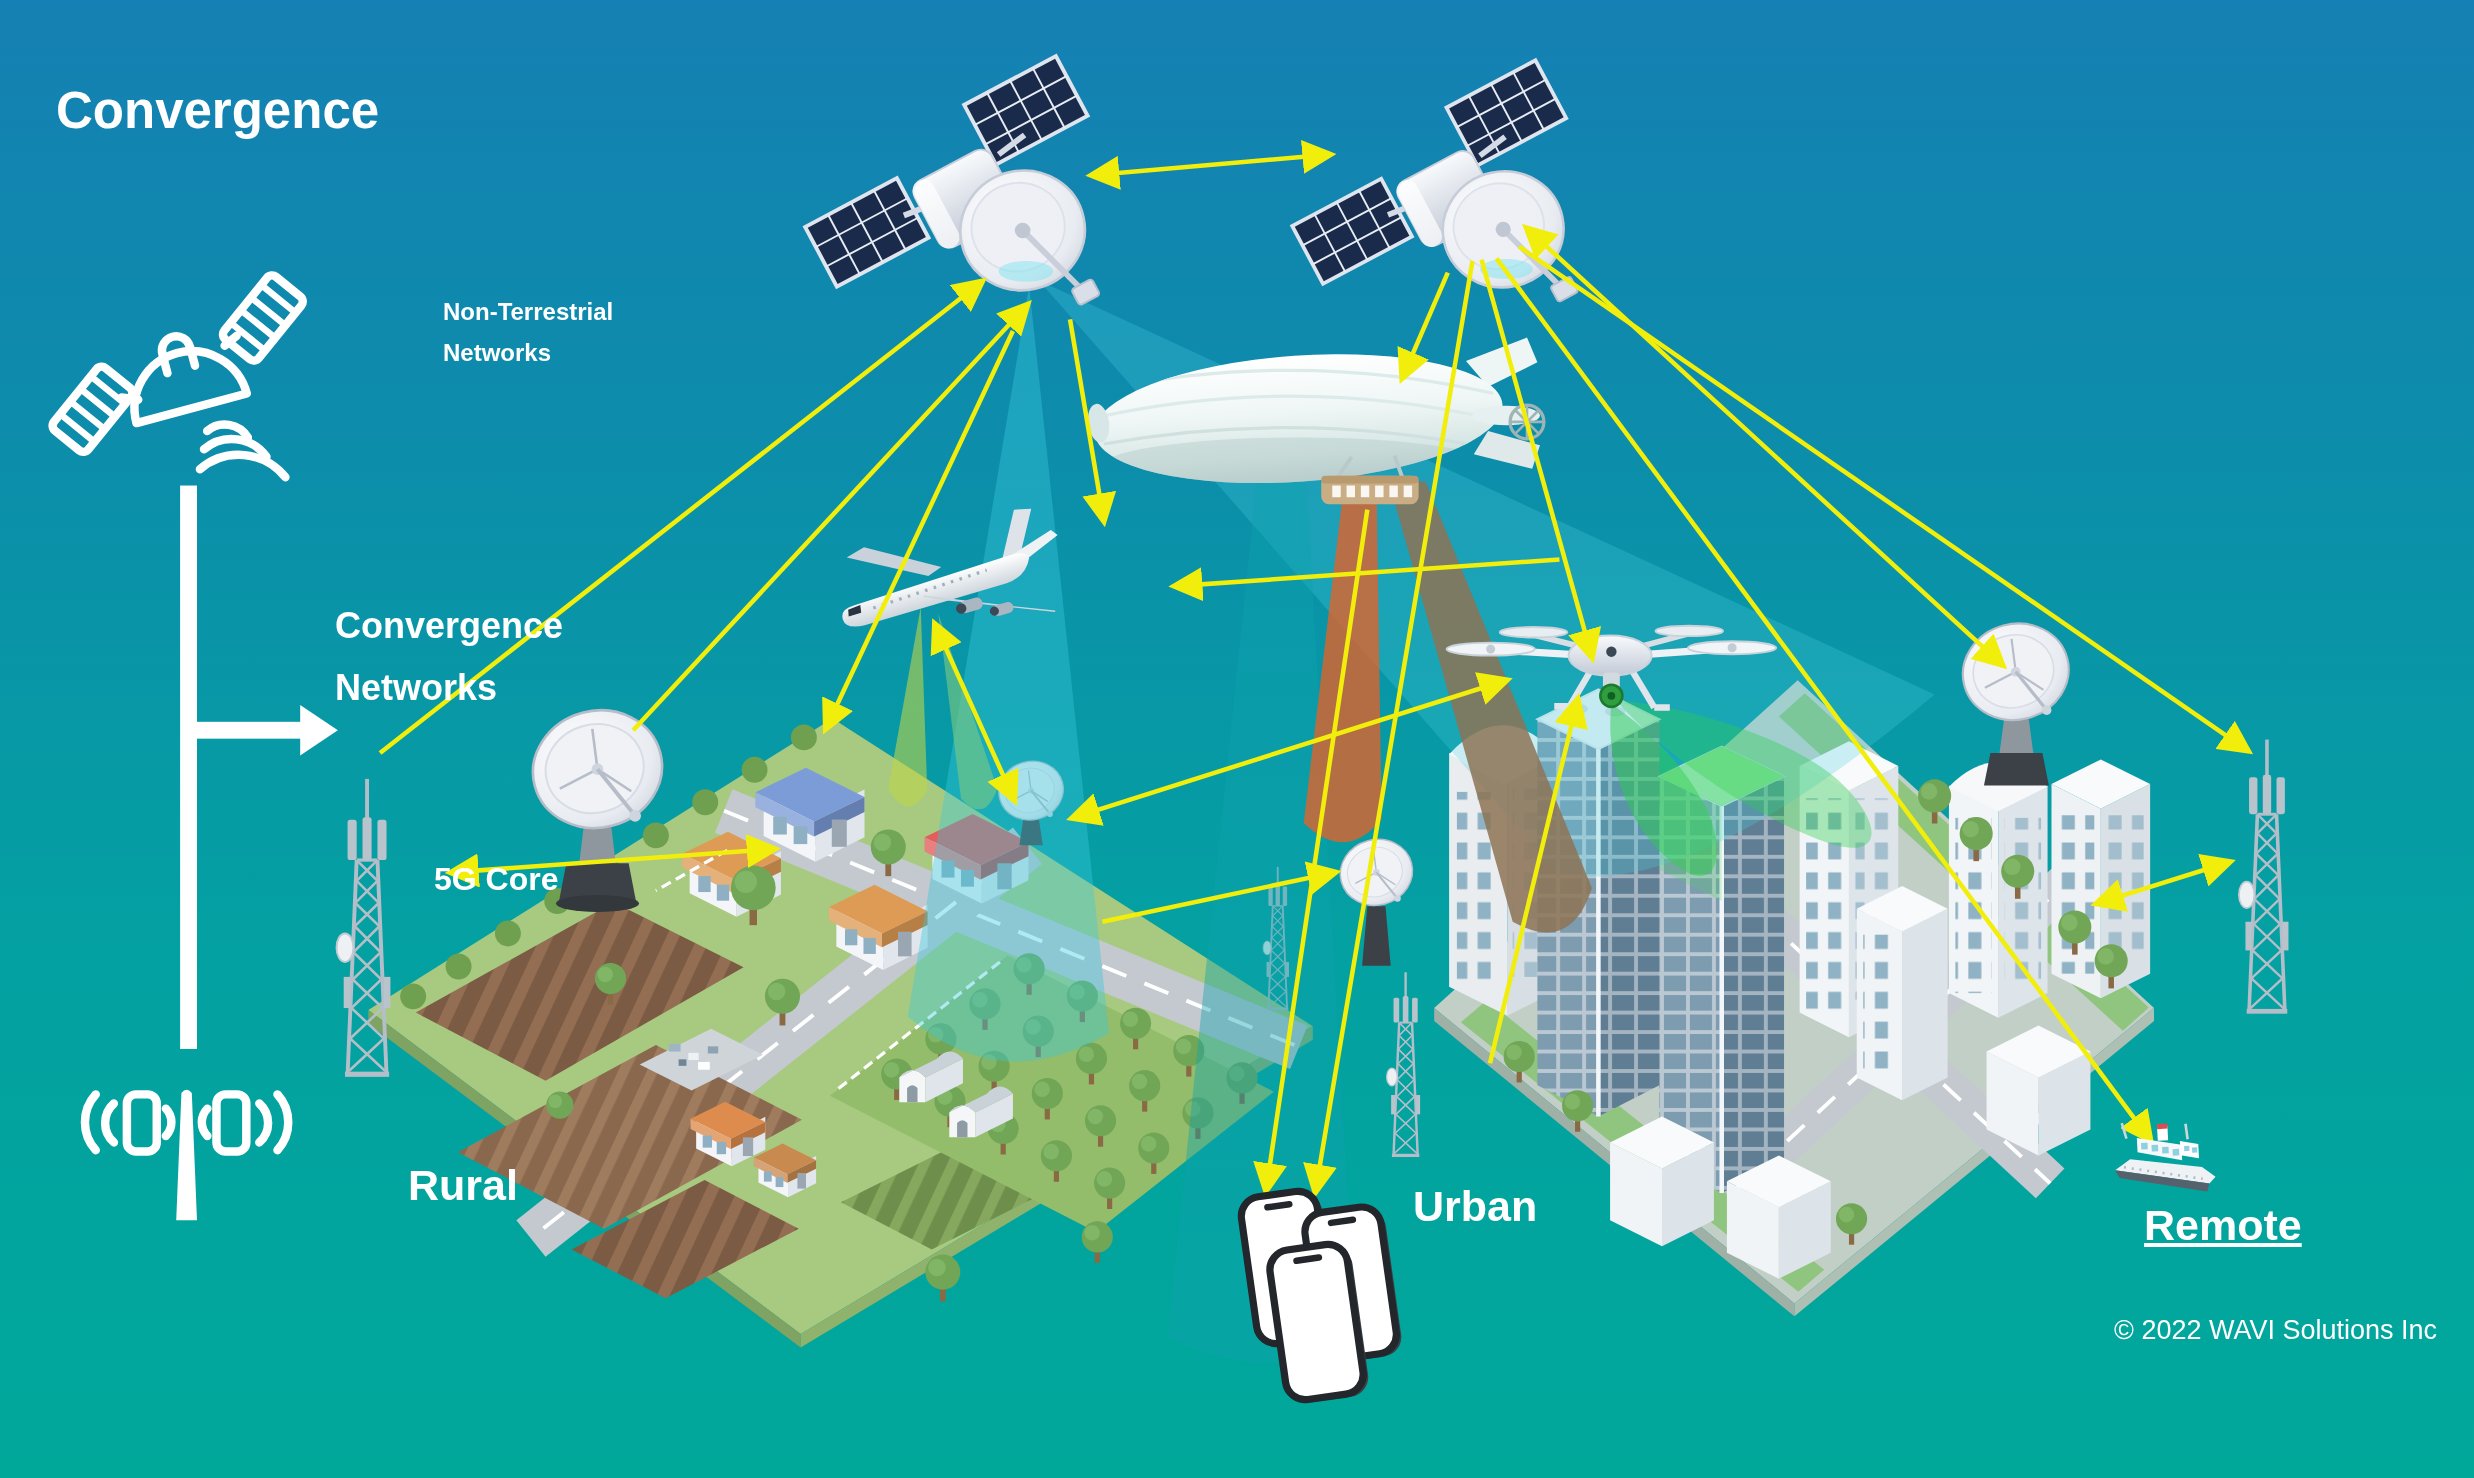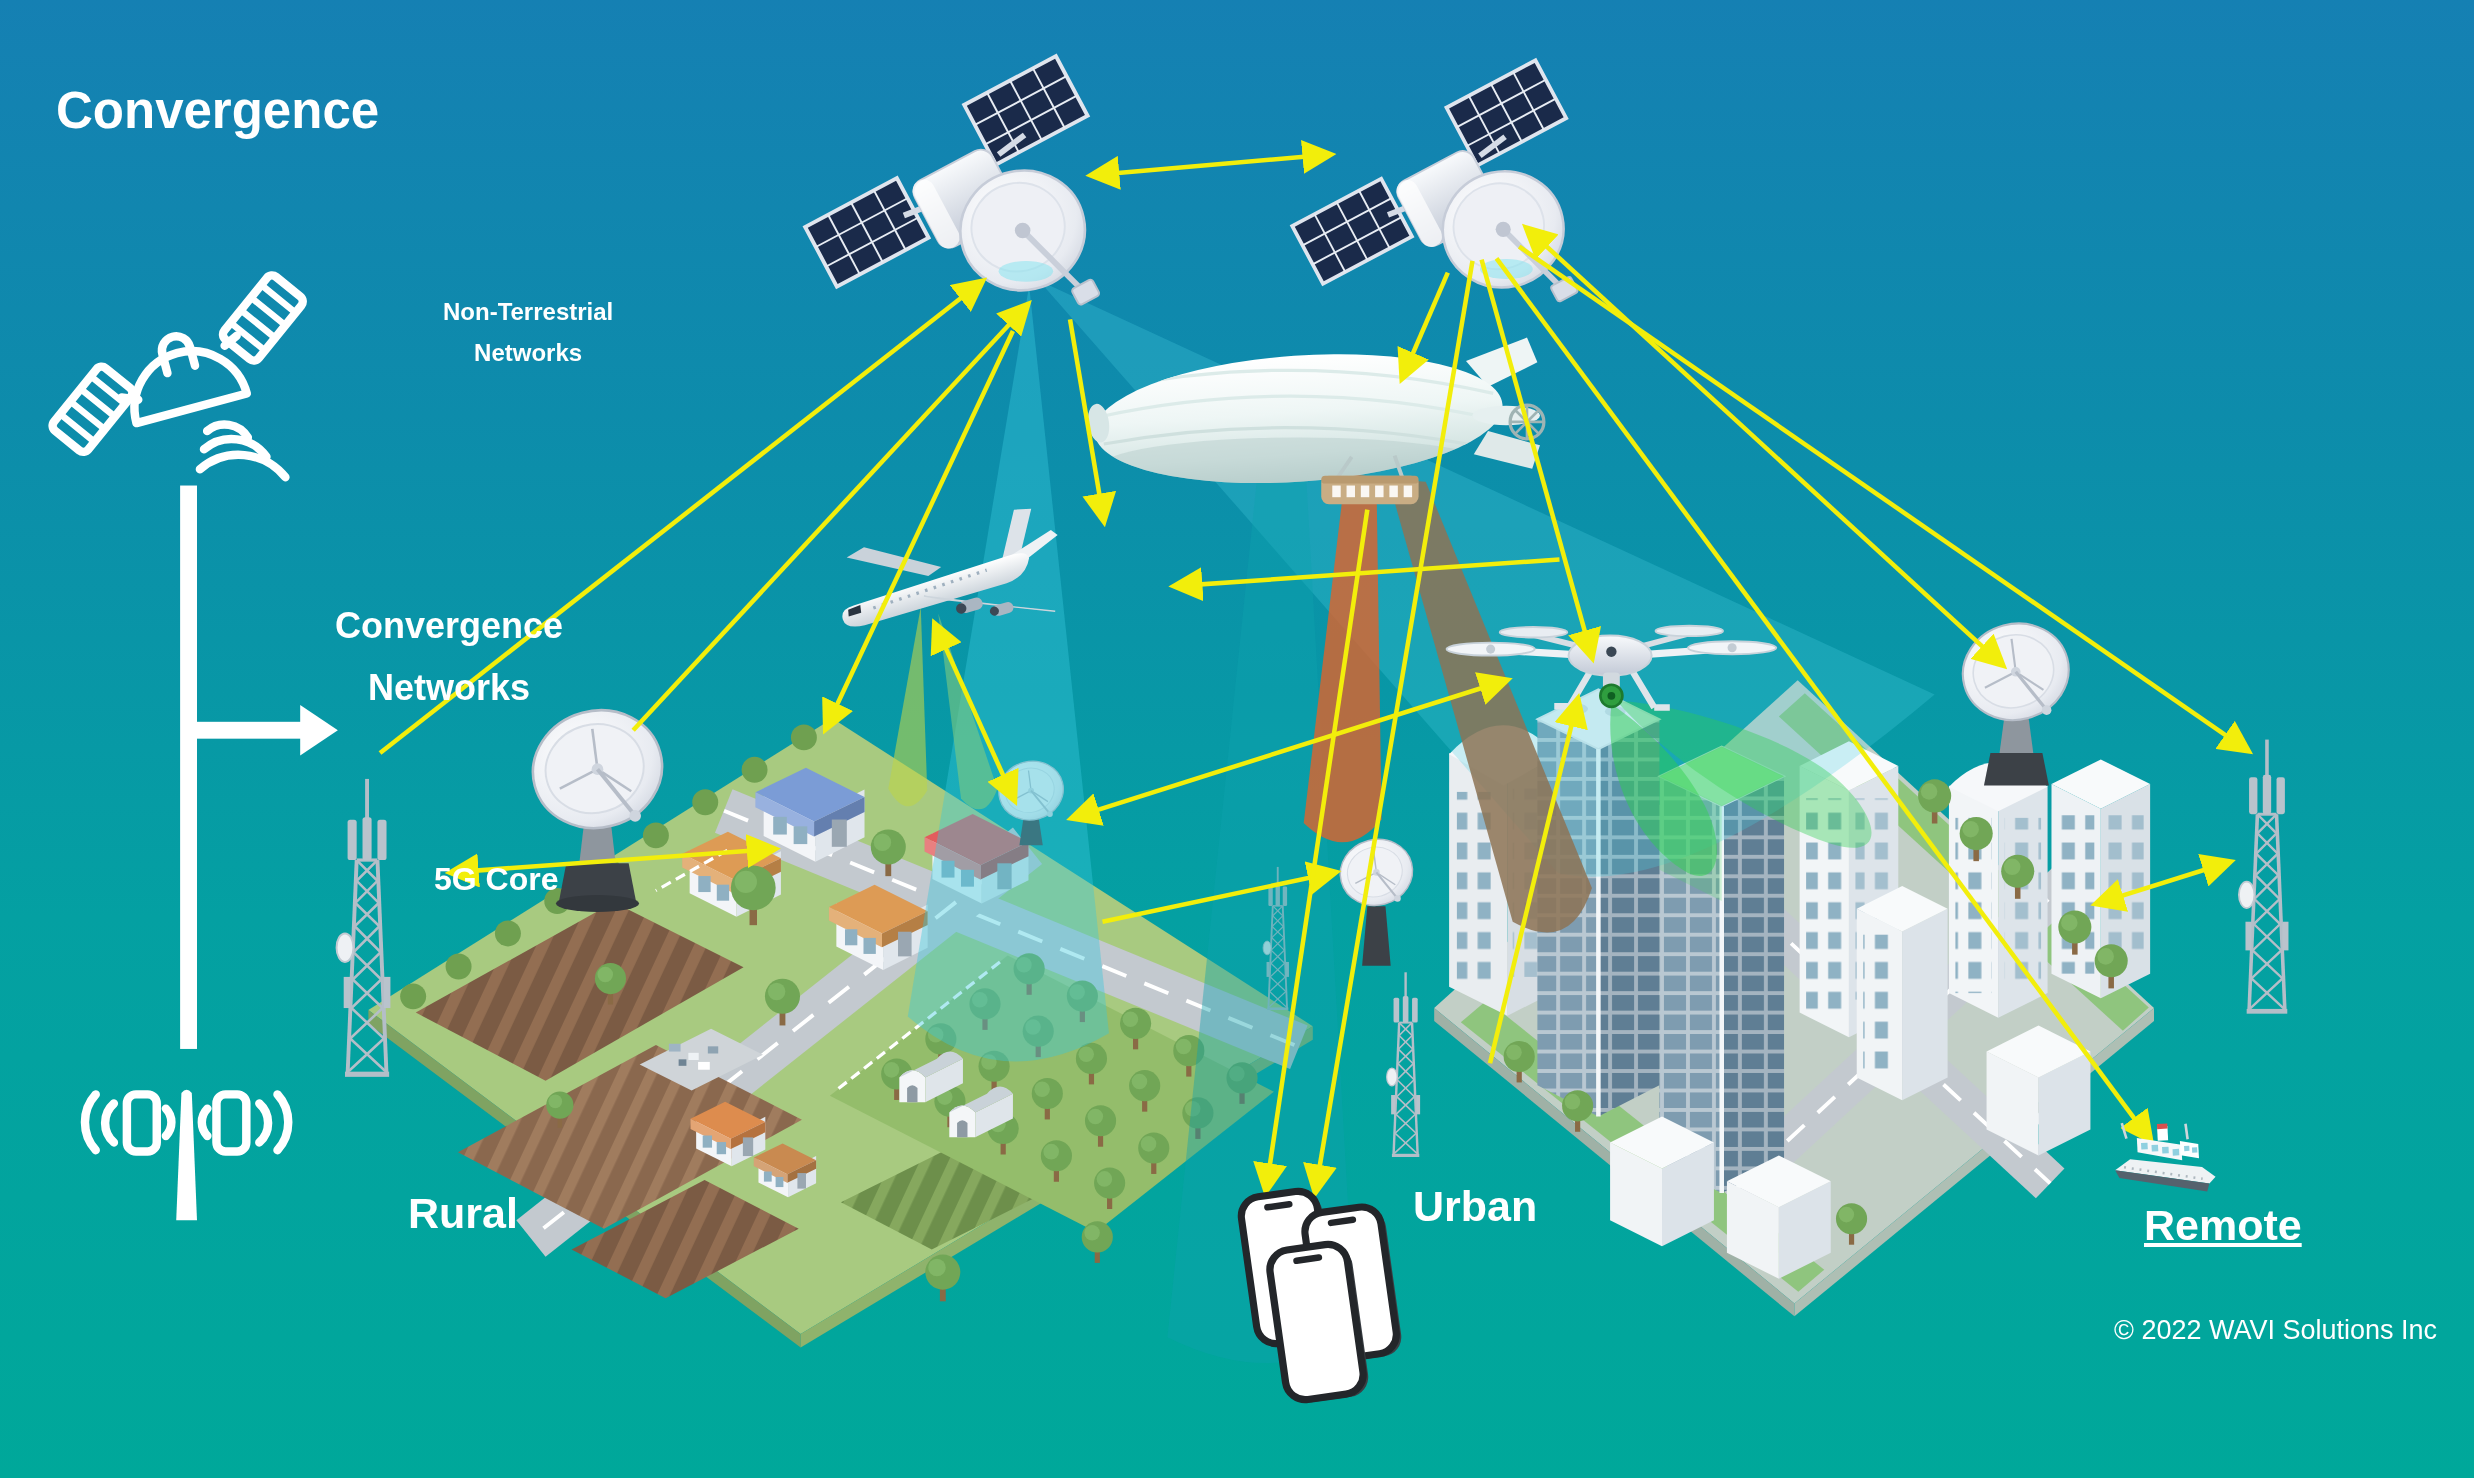--- a/index.html
+++ b/index.html
@@ -3,26 +3,26 @@
 <meta charset="utf-8">
 <style>
   html,body{margin:0;padding:0;background:#00292f;}
   #app{
     position:relative;width:2475px;height:1478px;overflow:hidden;
     background:linear-gradient(180deg,#1580b3 0%,#0d8cab 28%,#04a0a2 62%,#00a89a 100%);
     font-family:"Liberation Sans",sans-serif;color:#fff;
   }
   #scene{position:absolute;left:0;top:0;}
   .lbl{position:absolute;color:#fff;font-weight:700;white-space:nowrap;}
-  .lbl span{display:block;text-align:center;}
+  .lbl span{display:block;}
   #title{left:56px;top:77px;font-size:51px;line-height:1.32;}
   #ntn-label{left:443px;top:291px;font-size:24px;line-height:1.72;}
   #tn-label{left:335px;top:595px;font-size:36px;line-height:1.72;}
   #core-label{left:434px;top:861px;font-size:32px;}
-  #rural-label{left:408px;top:1161px;font-size:43px;margin-top:28px;}
+  #rural-label{left:408px;top:1161px;font-size:43px;}
   #urban-label{left:1413px;top:1182px;font-size:43px;}
   #remote-label{left:2144px;top:1201px;font-size:43px;text-decoration:underline;}
   #copyright{left:2114px;top:1315px;font-size:27px;font-weight:400;}
 </style>
 </head>
 <body>
 
 <div id="app">
 
 <svg id="scene" width="2475" height="1478" viewBox="0 0 3812 2277">

